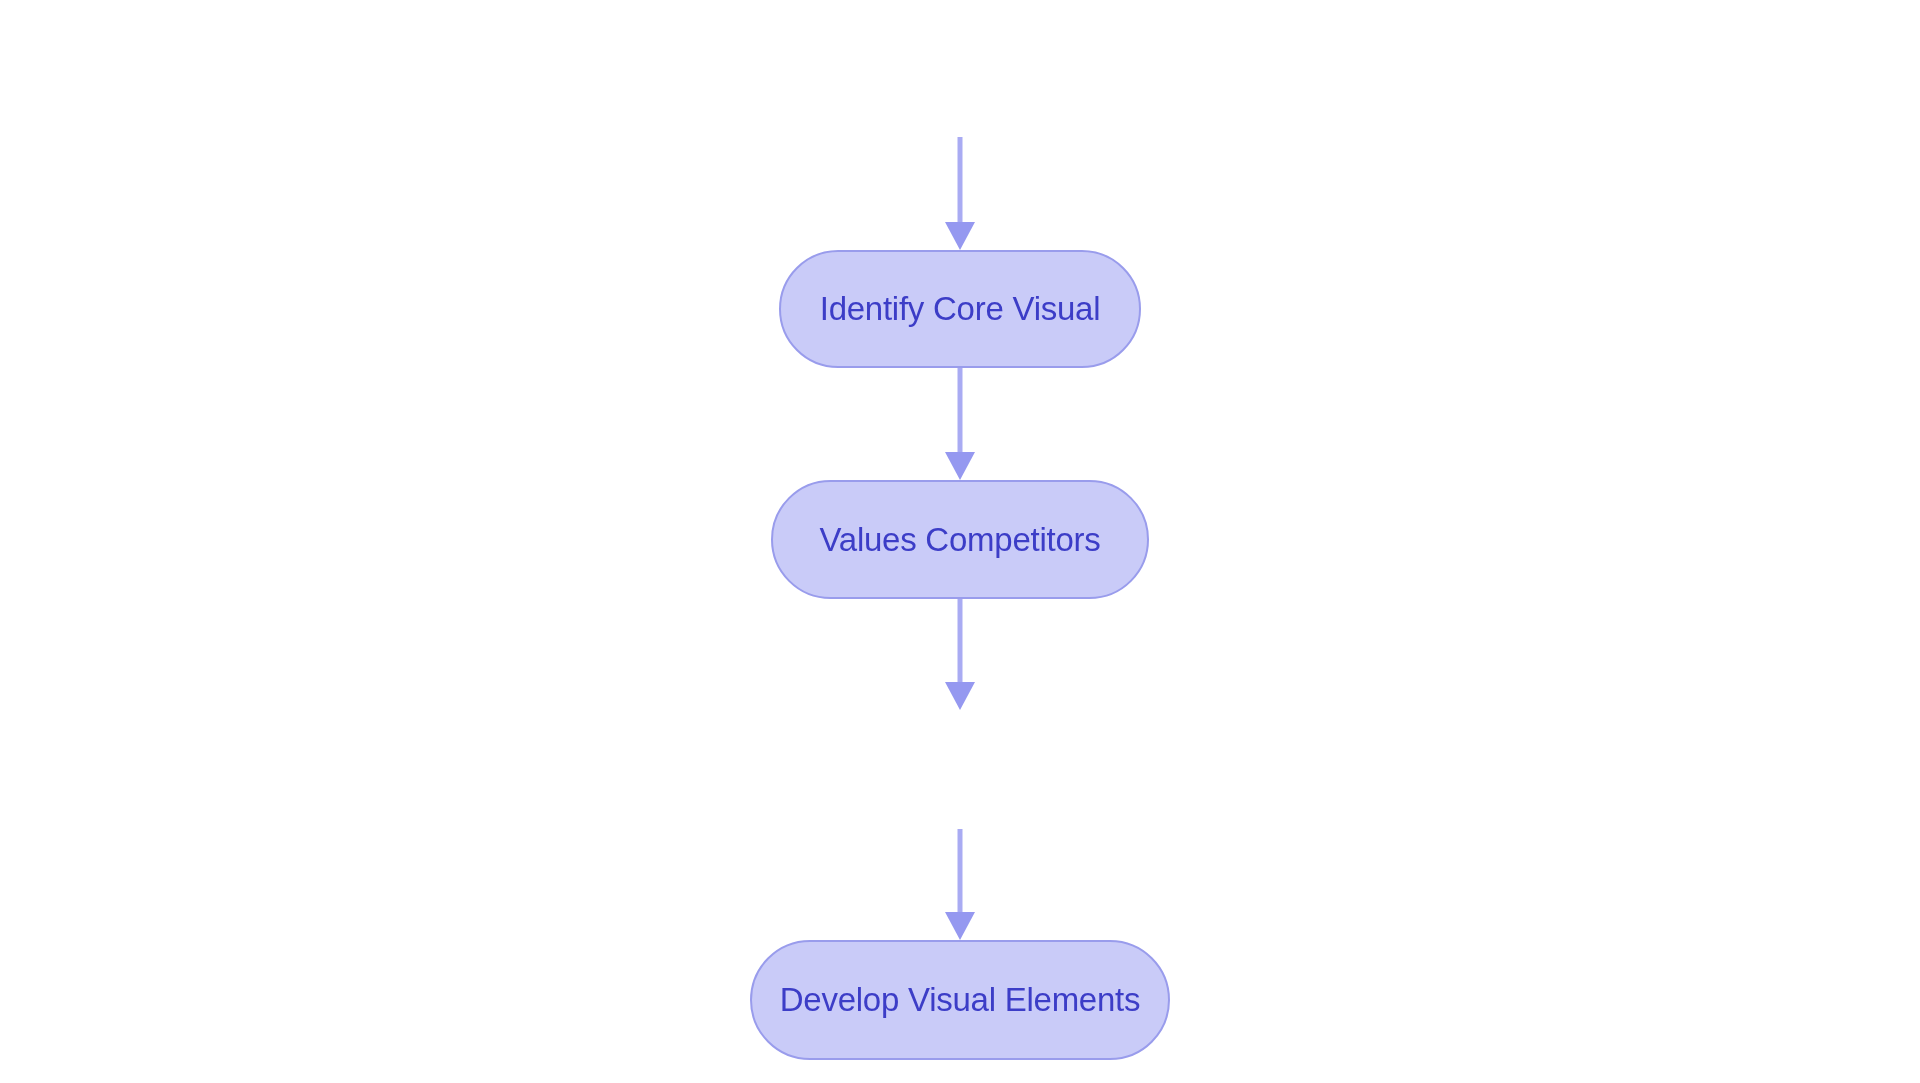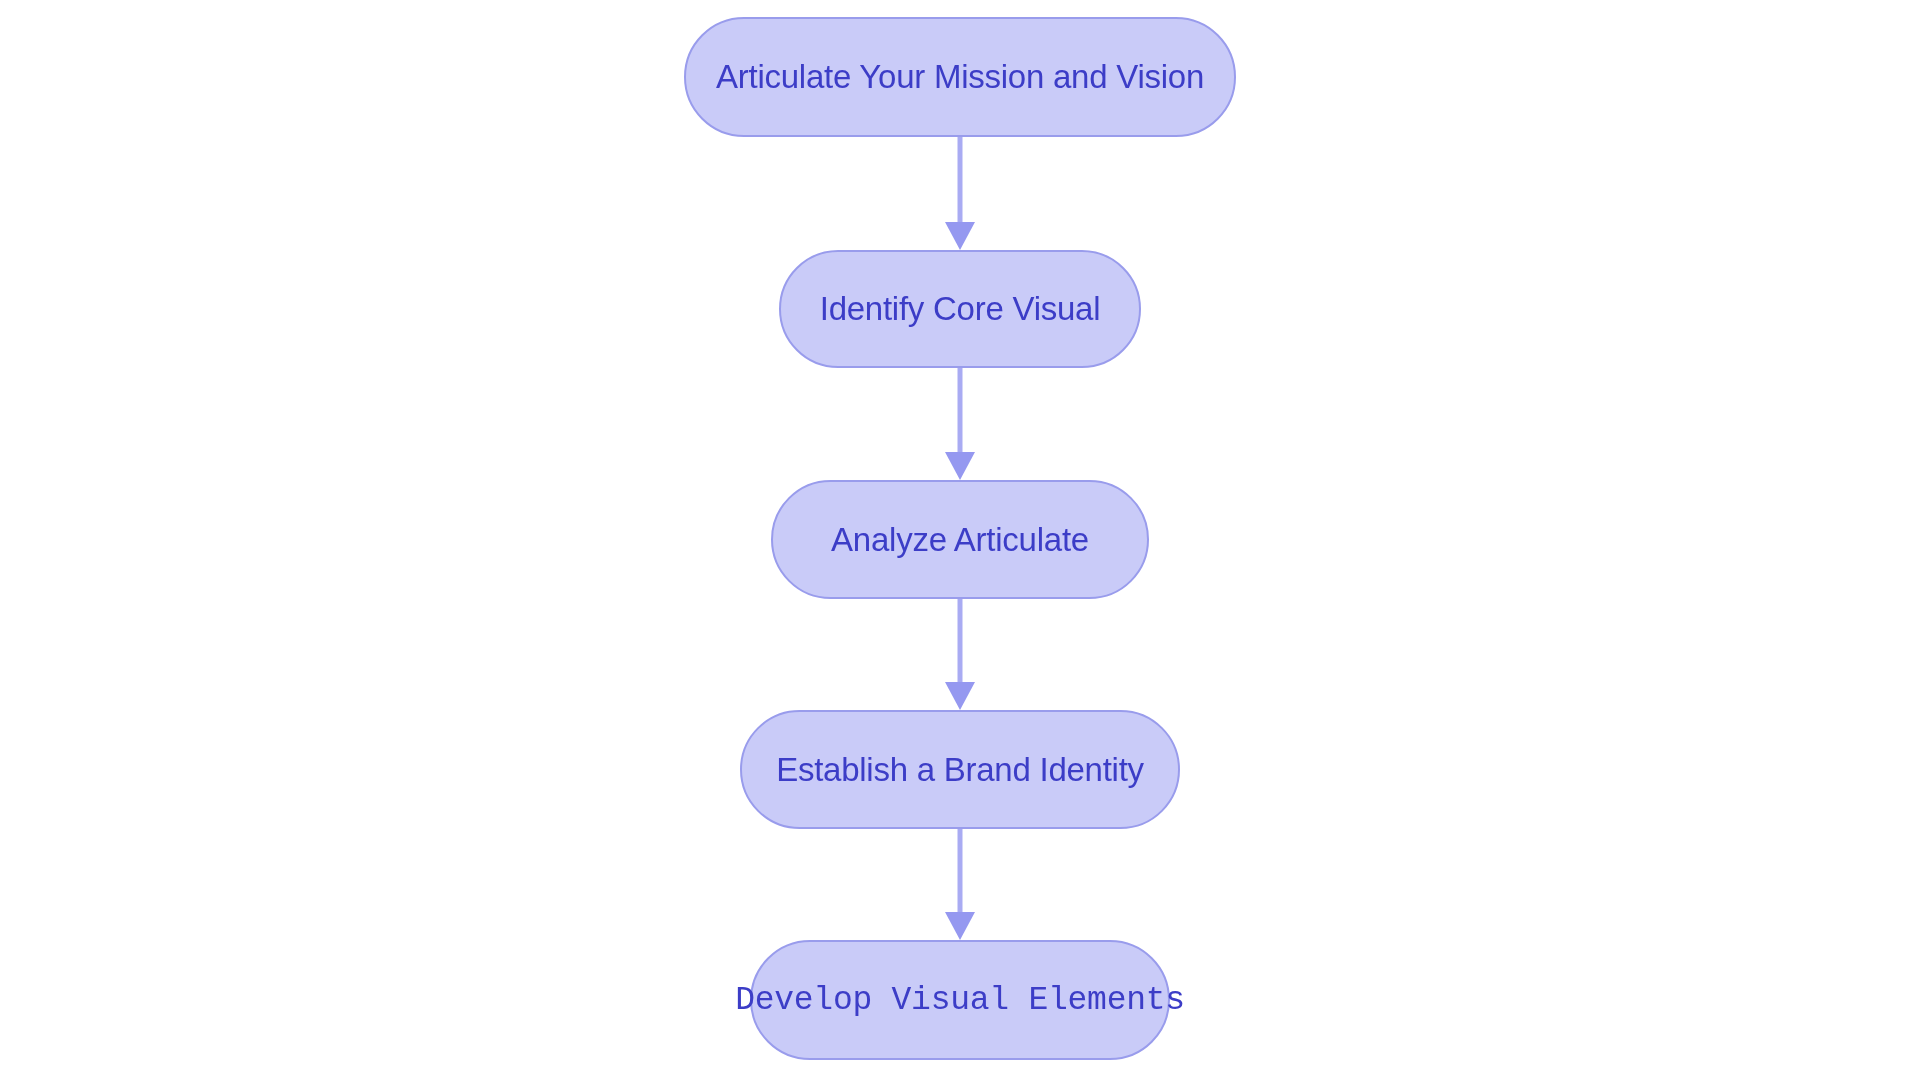--- a/index.html
+++ b/index.html
@@ -35,21 +35,21 @@
     color: var(--node-text);
     font-size: 33px;
     letter-spacing: -0.25px;
     white-space: nowrap;
     text-align: center;
   }
   .node-1 { left: 684px; top: 17px;  width: 552px; height: 120px; }
   .node-2 { left: 779px; top: 250px; width: 362px; height: 118px; }
   .node-3 { left: 771px; top: 480px; width: 378px; height: 119px; }
   .node-4 { left: 740px; top: 710px; width: 440px; height: 119px; }
-  .node-5 { left: 750px; top: 940px; width: 420px; height: 120px; font-family: Liberation Mono, monospace; }
+  .node-5 { left: 750px; top: 940px; width: 420px; height: 120px; }
 
   .connector {
     position: absolute;
     left: 945px;          
     width: 30px;
   }
   .connector-1 { top: 137px; height: 113px; }
   .connector-2 { top: 368px; height: 112px; }
   .connector-3 { top: 599px; height: 111px; }
   .connector-4 { top: 829px; height: 111px; }
@@ -73,50 +73,44 @@
     border-left: 15px solid transparent;
     border-right: 15px solid transparent;
     border-top: 28px solid var(--arrow-head);
   }
 </style>
 </head>
 <body>
 
 <div class="canvas">
 
-  <div class="node node-1">
-    <span class="node-label">Articulate Your Mission and Vision</span>
-  </div>
 
   <div class="connector connector-1">
     <div class="connector-line"></div>
     <div class="connector-head"></div>
   </div>
 
   <div class="node node-2">
     <span class="node-label">Identify Core Visual</span>
   </div>
 
   <div class="connector connector-2">
     <div class="connector-line"></div>
     <div class="connector-head"></div>
   </div>
 
   <div class="node node-3">
-    <span class="node-label">Analyze Articulate</span>
+    <span class="node-label">Values Competitors</span>
   </div>
 
   <div class="connector connector-3">
     <div class="connector-line"></div>
     <div class="connector-head"></div>
   </div>
 
-  <div class="node node-4">
-    <span class="node-label">Establish a Brand Identity</span>
-  </div>
 
   <div class="connector connector-4">
     <div class="connector-line"></div>
     <div class="connector-head"></div>
   </div>
 
   <div class="node node-5">
     <span class="node-label">Develop Visual Elements</span>
   </div>
 

